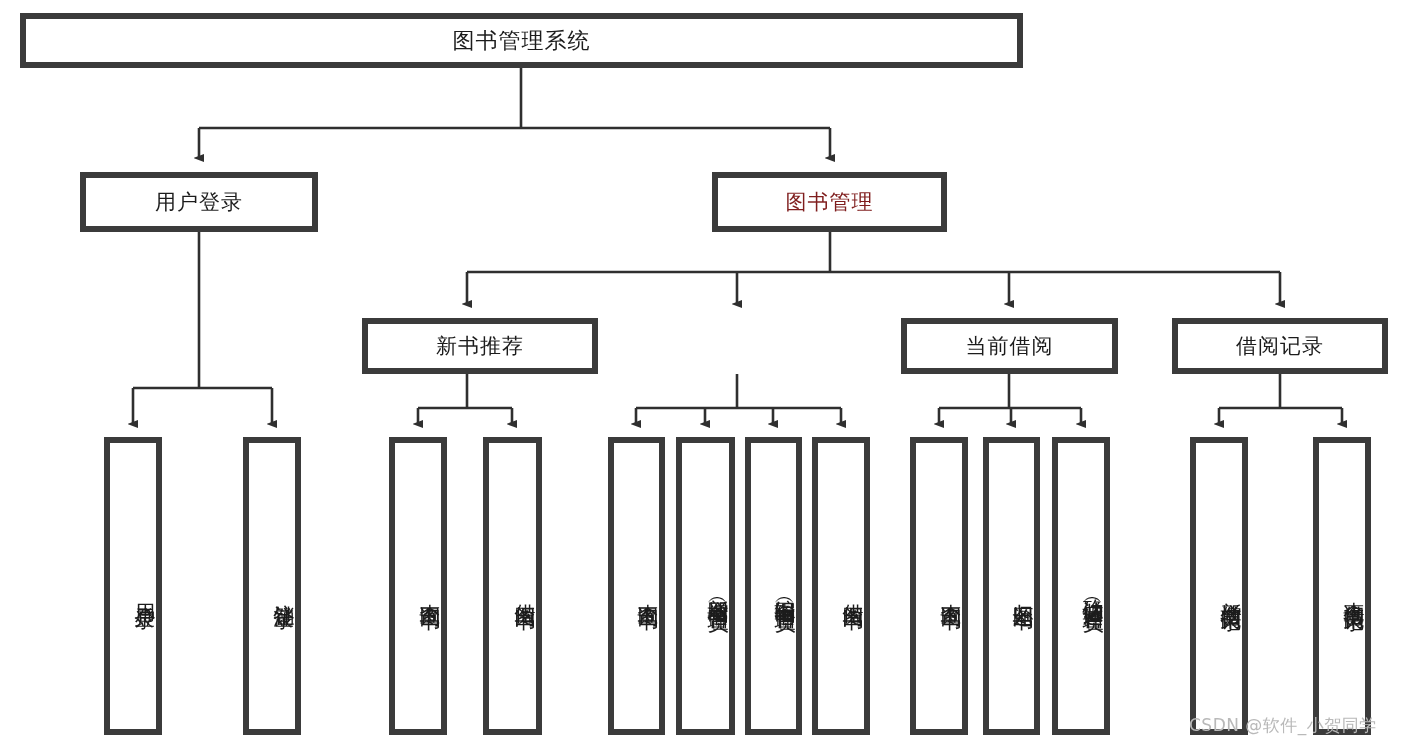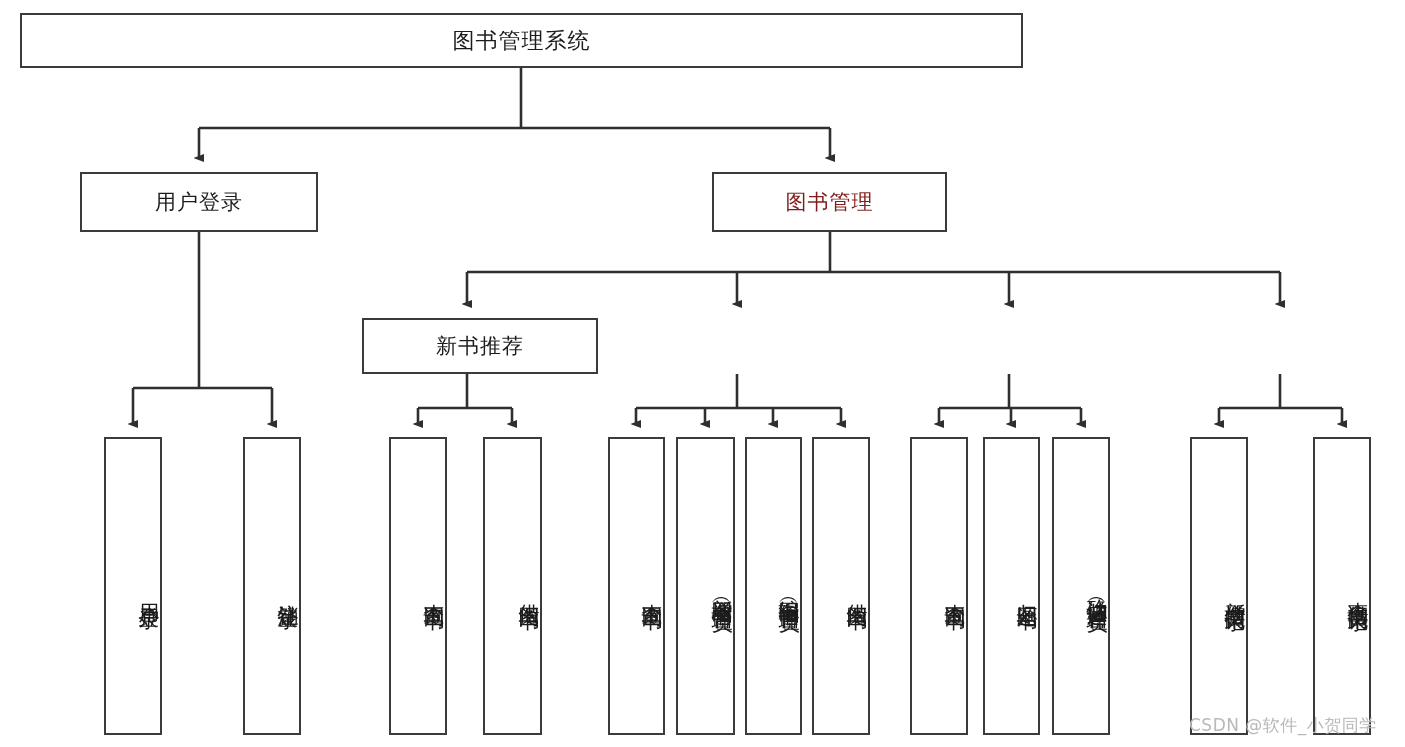--- a/index.html
+++ b/index.html
@@ -21,21 +21,21 @@
     position: absolute;
     left: 0;
     top: 0;
     width: 1405px;
     height: 747px;
   }
   .node {
     position: absolute;
     box-sizing: border-box;
     background: #ffffff;
-    border: 2px solid #a3a3a3;
+    border: 6px solid #a3a3a3;
     display: flex;
     align-items: center;
     justify-content: center;
     color: #1c1c1c;
     z-index: 2;
     text-align: center;
   }
   .node.h {
     font-size: 21px;
     letter-spacing: 1px;
@@ -124,20 +124,22 @@
       <path d="M1342,408 L1342,424" marker-end="url(#arrow)"></path>
     </g>
   </svg>
 
   <div class="node h root" style="left: 20px; top: 13px; width: 1003px; height: 55px; border-color: rgb(59, 59, 59); background: rgb(255, 255, 255); color: rgb(28, 28, 28);">图书管理系统</div>
 
   <div class="node h" style="left: 80px; top: 172px; width: 238px; height: 60px; border-color: rgb(59, 59, 59); background: rgb(255, 255, 255); color: rgb(28, 28, 28);">用户登录</div>
   <div class="node h" style="left: 712px; top: 172px; width: 235px; height: 60px; border-color: rgb(59, 59, 59); background: rgb(255, 255, 255); color: #7f1d1d;">图书管理</div>
 
   <div class="node h" style="left: 362px; top: 318px; width: 236px; height: 56px; border-color: rgb(59, 59, 59); background: rgb(255, 255, 255); color: rgb(28, 28, 28);">新书推荐</div>
+  <div class="node h" style="left: 901px; top: 318px; width: 217px; height: 56px; border-color: rgb(59, 59, 59); background: rgb(255, 255, 255); color: rgb(28, 28, 28);">当前借阅</div>
+  <div class="node h" style="left: 1172px; top: 318px; width: 216px; height: 56px; border-color: rgb(59, 59, 59); background: rgb(255, 255, 255); color: rgb(28, 28, 28);">借阅记录</div>
 
   <div class="node v" style="left: 104px; top: 437px; width: 58px; height: 298px; border-color: rgb(59, 59, 59); background: rgb(255, 255, 255); color: rgb(28, 28, 28);">
     <span class="vtext">用户登录</span>
   </div>
   <div class="node v" style="left: 243px; top: 437px; width: 58px; height: 298px; border-color: rgb(59, 59, 59); background: rgb(255, 255, 255); color: rgb(28, 28, 28);">
     <span class="vtext">注销登录</span>
   </div>
   <div class="node v" style="left: 389px; top: 437px; width: 58px; height: 298px; border-color: rgb(59, 59, 59); background: rgb(255, 255, 255); color: rgb(28, 28, 28);">
     <span class="vtext">查询图书</span>
   </div>

